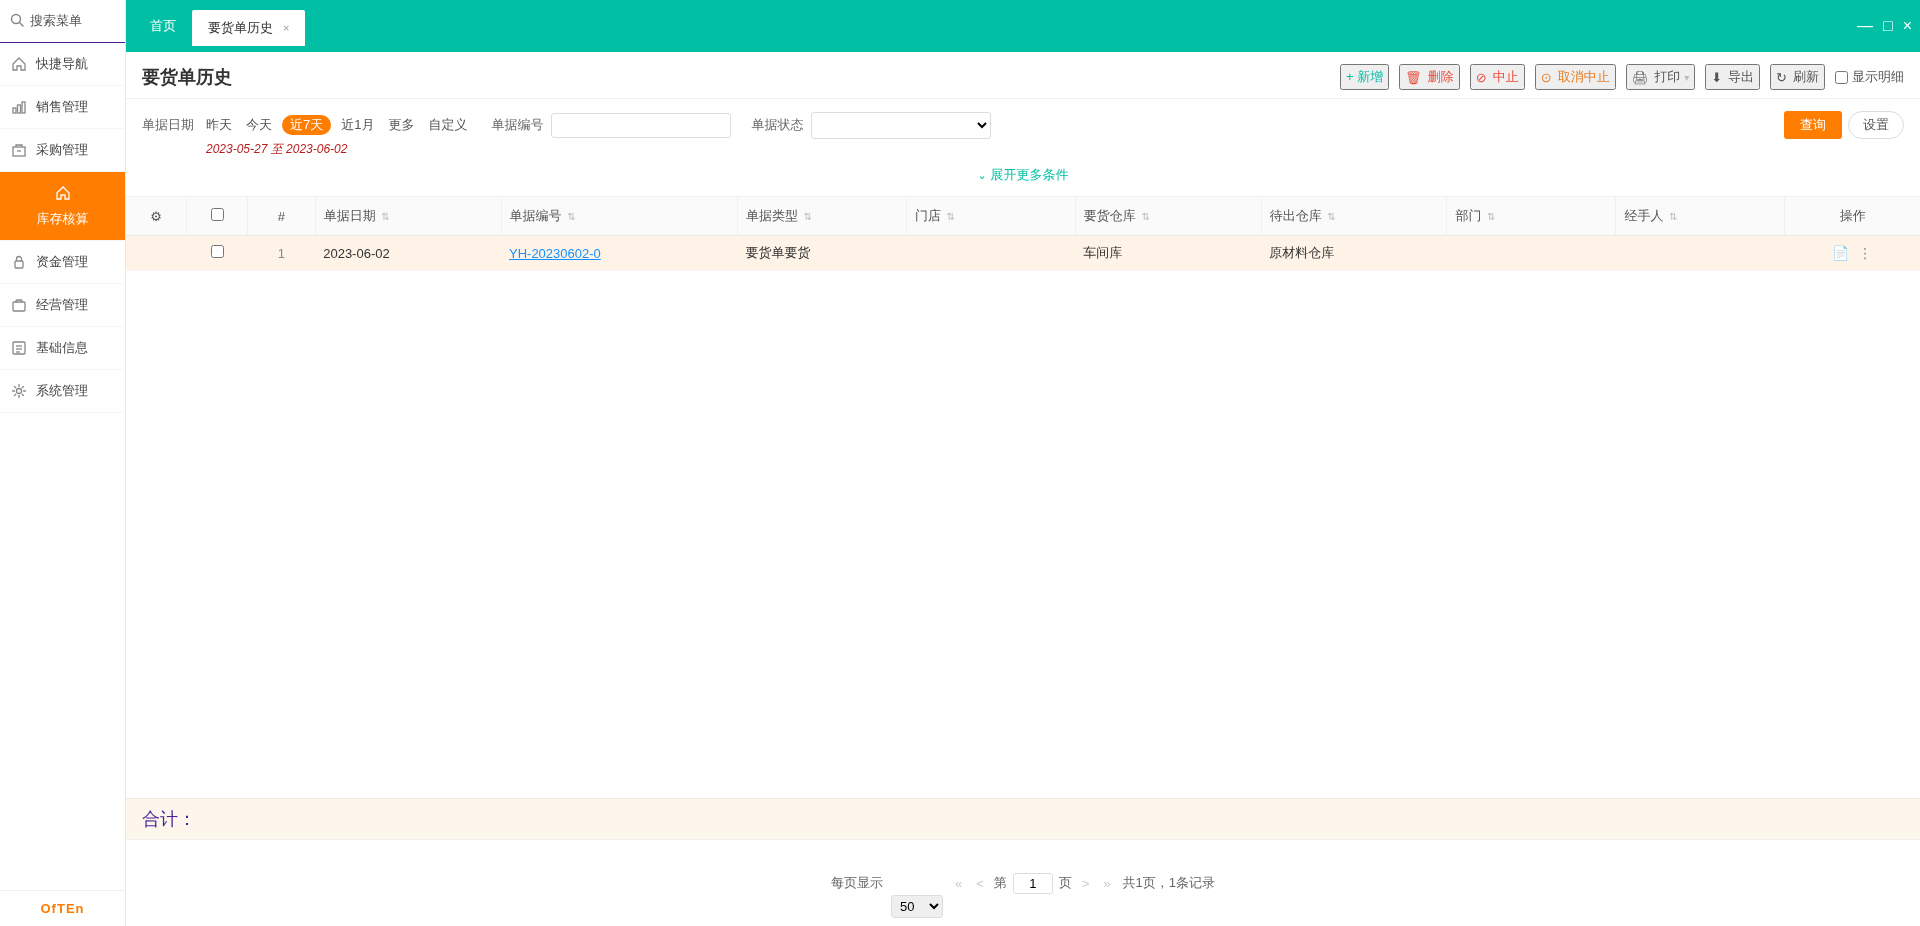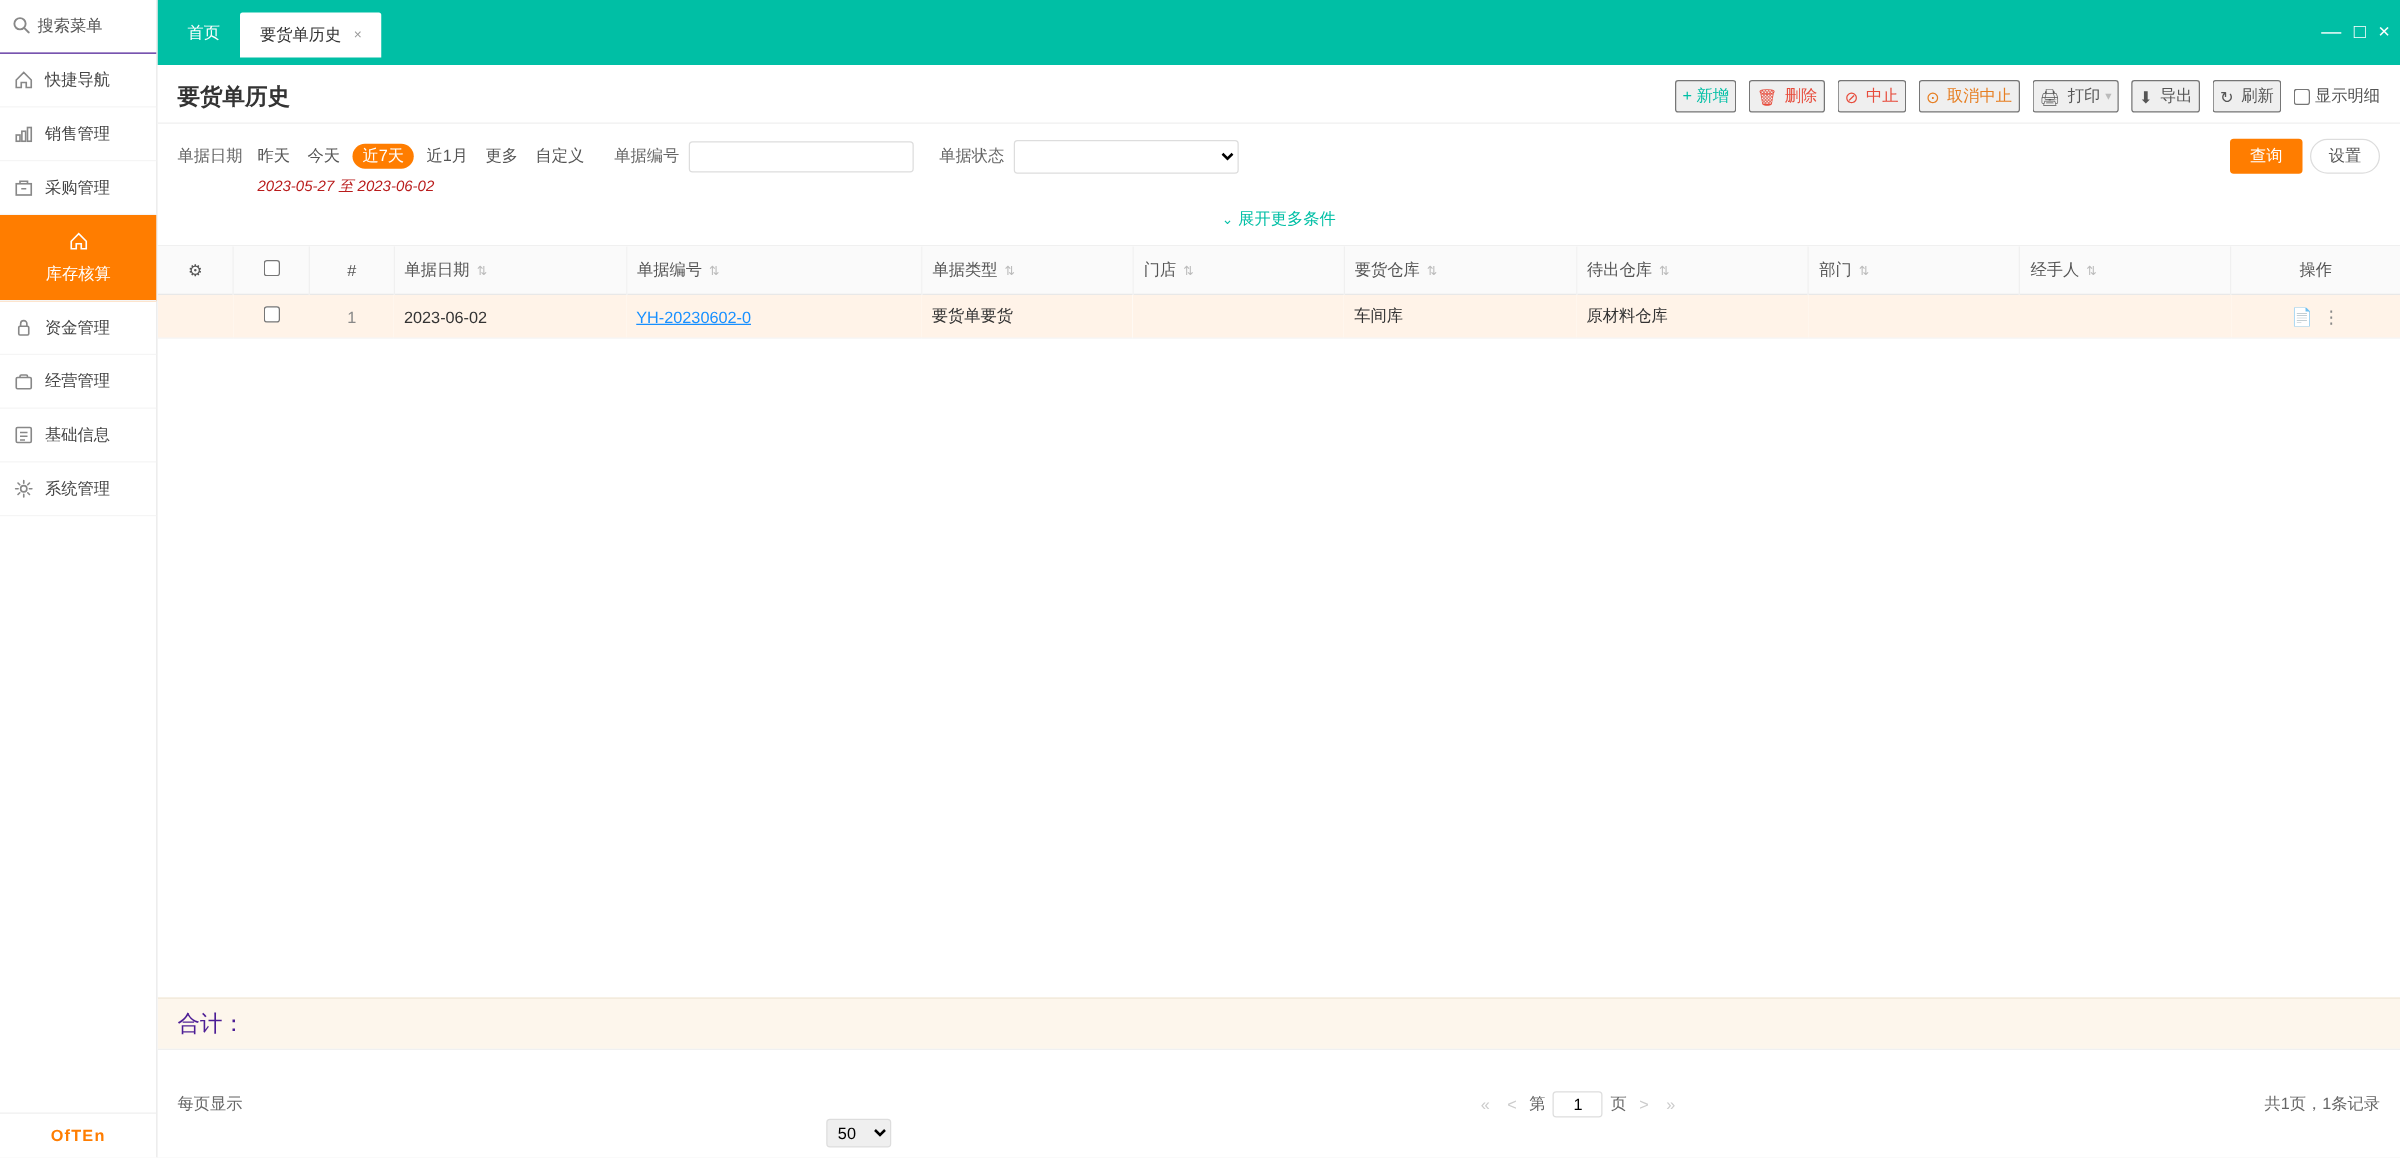--- a/index.html
+++ b/index.html
@@ -289,21 +289,21 @@
       align-items: center;
       gap: 8px;
       flex-shrink: 0;
     }
     .footer-label { color: #4c1d95; font-size: 18px; text-align: center; }
 
     
     .pagination {
       display: flex;
       align-items: center;
-      justify-content: space-between;
+      justify-content: center;
       padding: 8px 16px;
       gap: 8px;
       border-top: 1px solid #f0f0f0;
       flex-shrink: 0;
     }
     .page-size-label { color: #666; font-size: 13px; }
     .page-size-select {
       border: 1px solid #ddd;
       border-radius: 3px;
       padding: 2px 4px;

